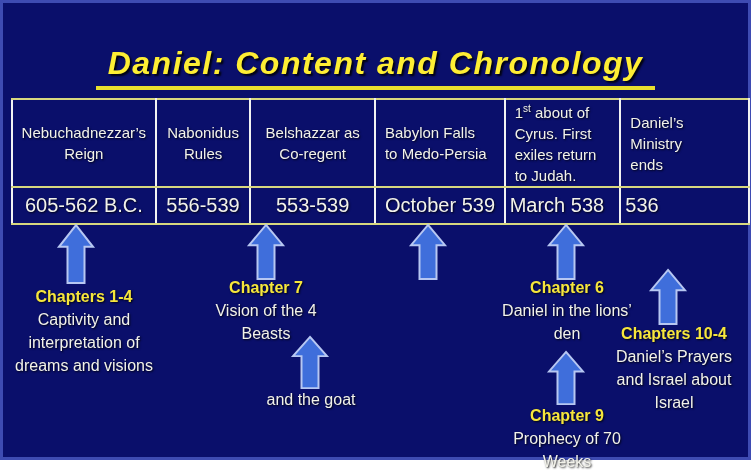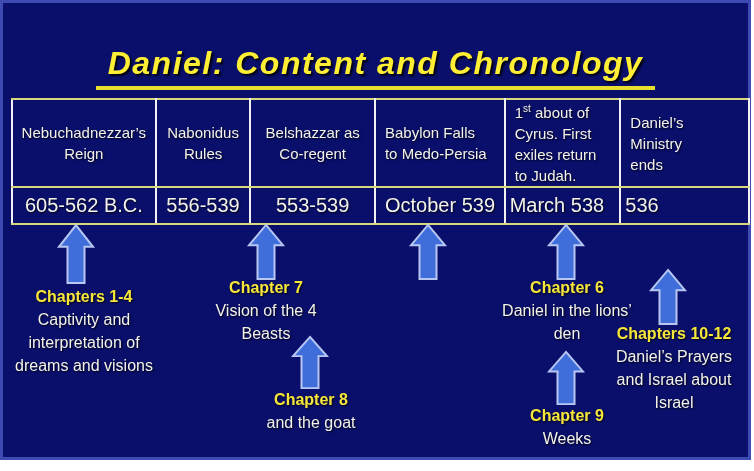--- a/index.html
+++ b/index.html
@@ -148,28 +148,28 @@
       <div class="label">Chapter 7</div>
       <div>Vision of the 4</div>
       <div>Beasts</div>
     </div>
     <div id="chb-3" class="chapter">
       <div class="label">Chapter 6</div>
       <div>Daniel in the lions’</div>
       <div>den</div>
     </div>
     <div id="chb-4" class="chapter">
-      <div class="label">Chapters 10-12</div>
+      <div class="label">Chapters 10-4</div>
       <div>Daniel’s Prayers</div>
       <div>and Israel about</div>
       <div>Israel</div>
     </div>
     <div id="chb-5" class="chapter">
-      <div class="label">Chapter 8</div>
       <div>and the goat</div>
     </div>
     <div id="chb-6" class="chapter">
       <div class="label">Chapter 9</div>
+      <div>Prophecy of 70</div>
       <div>Weeks</div>
     </div>
 
   </div>
 </div>
 
 </body></html>

